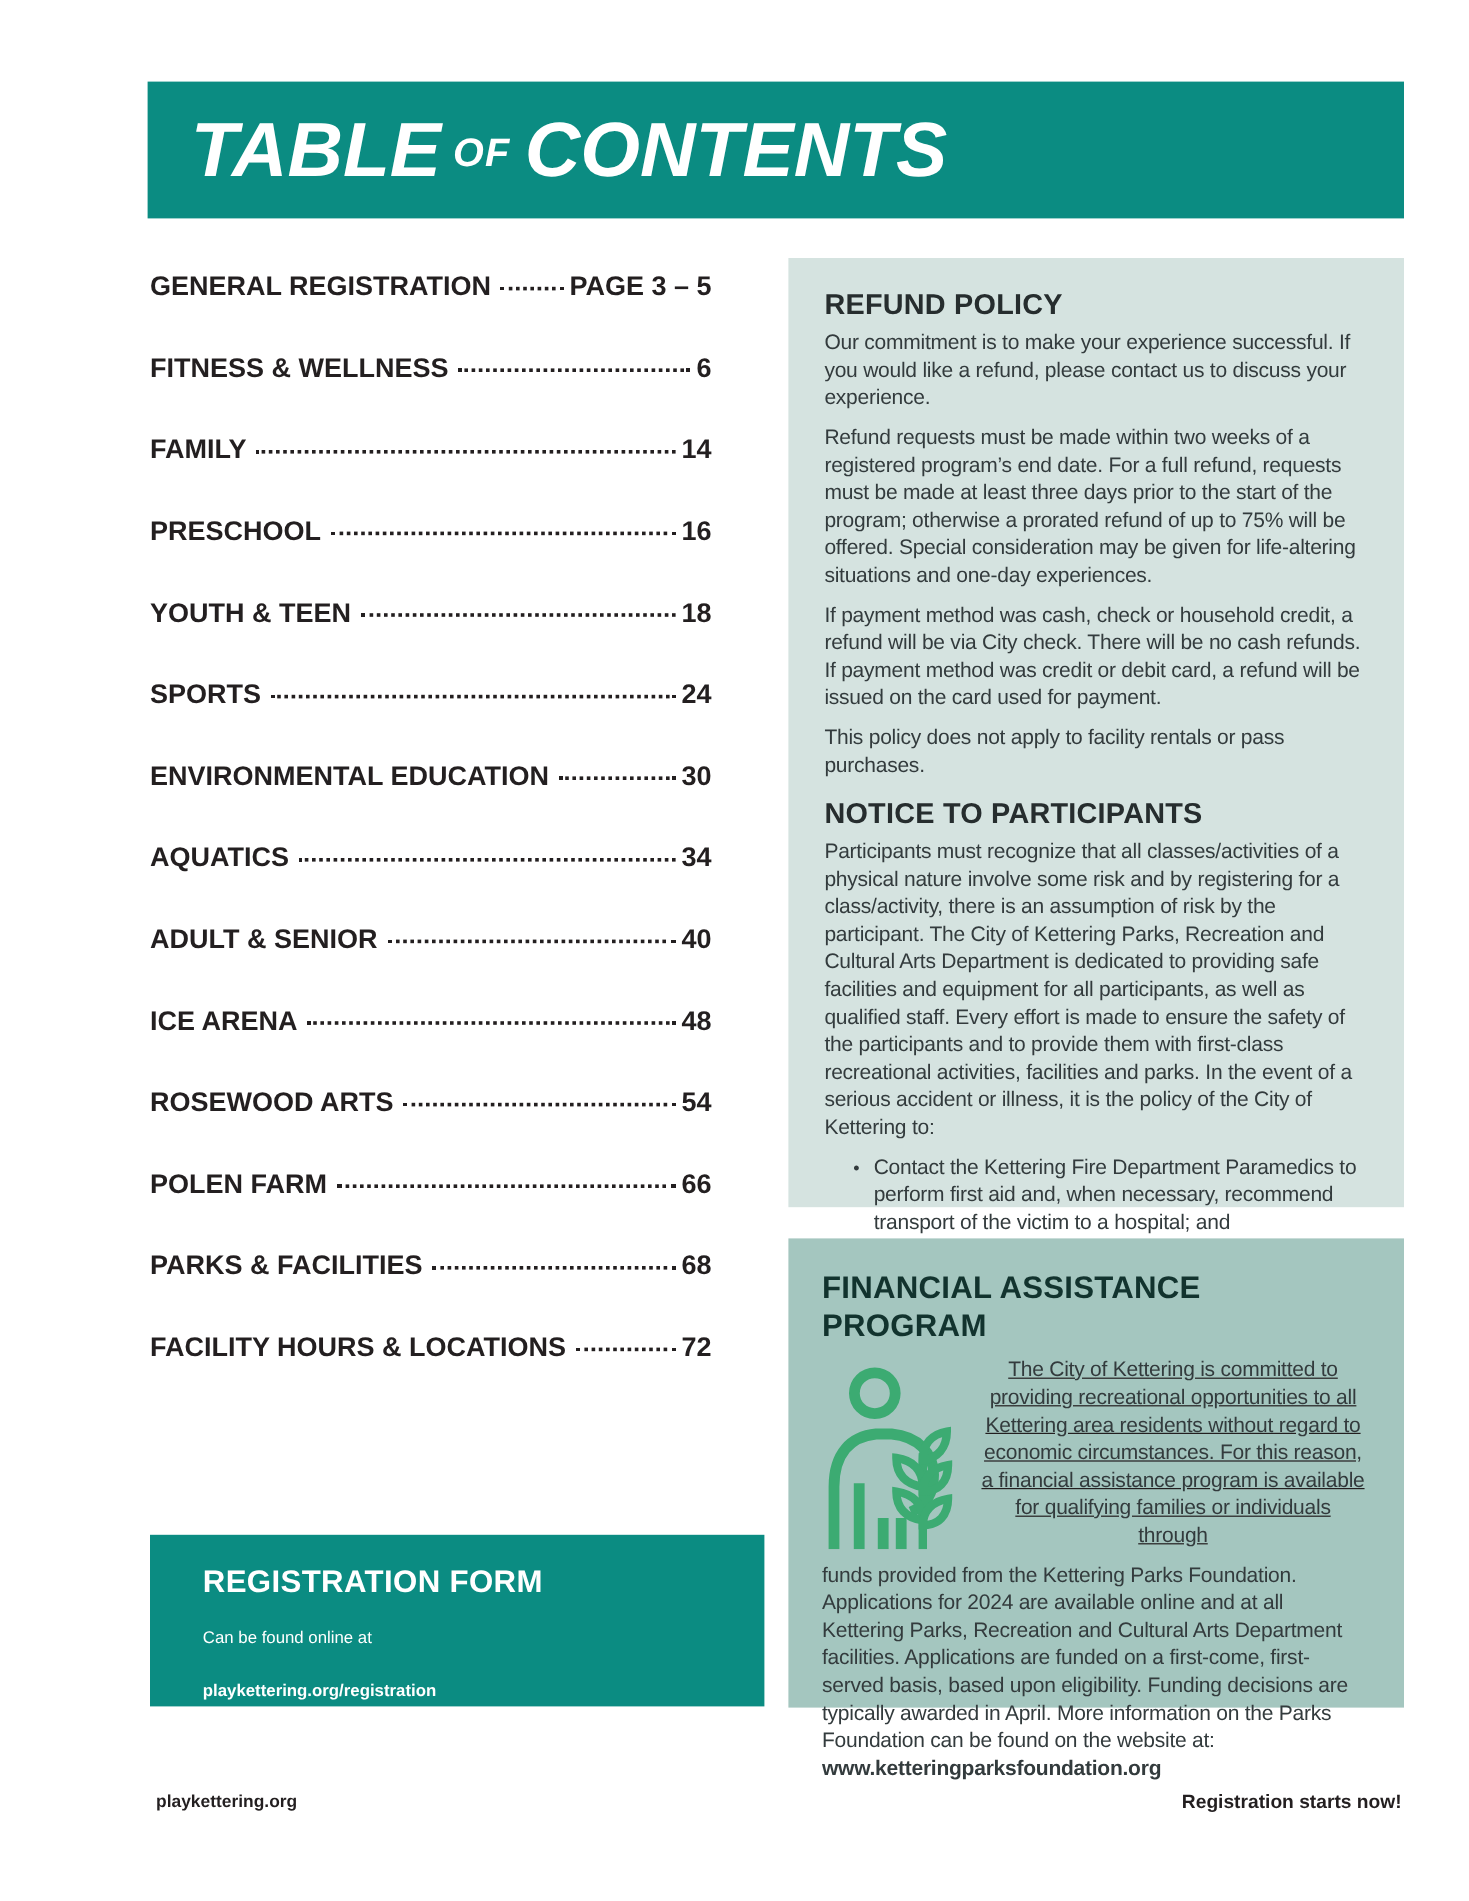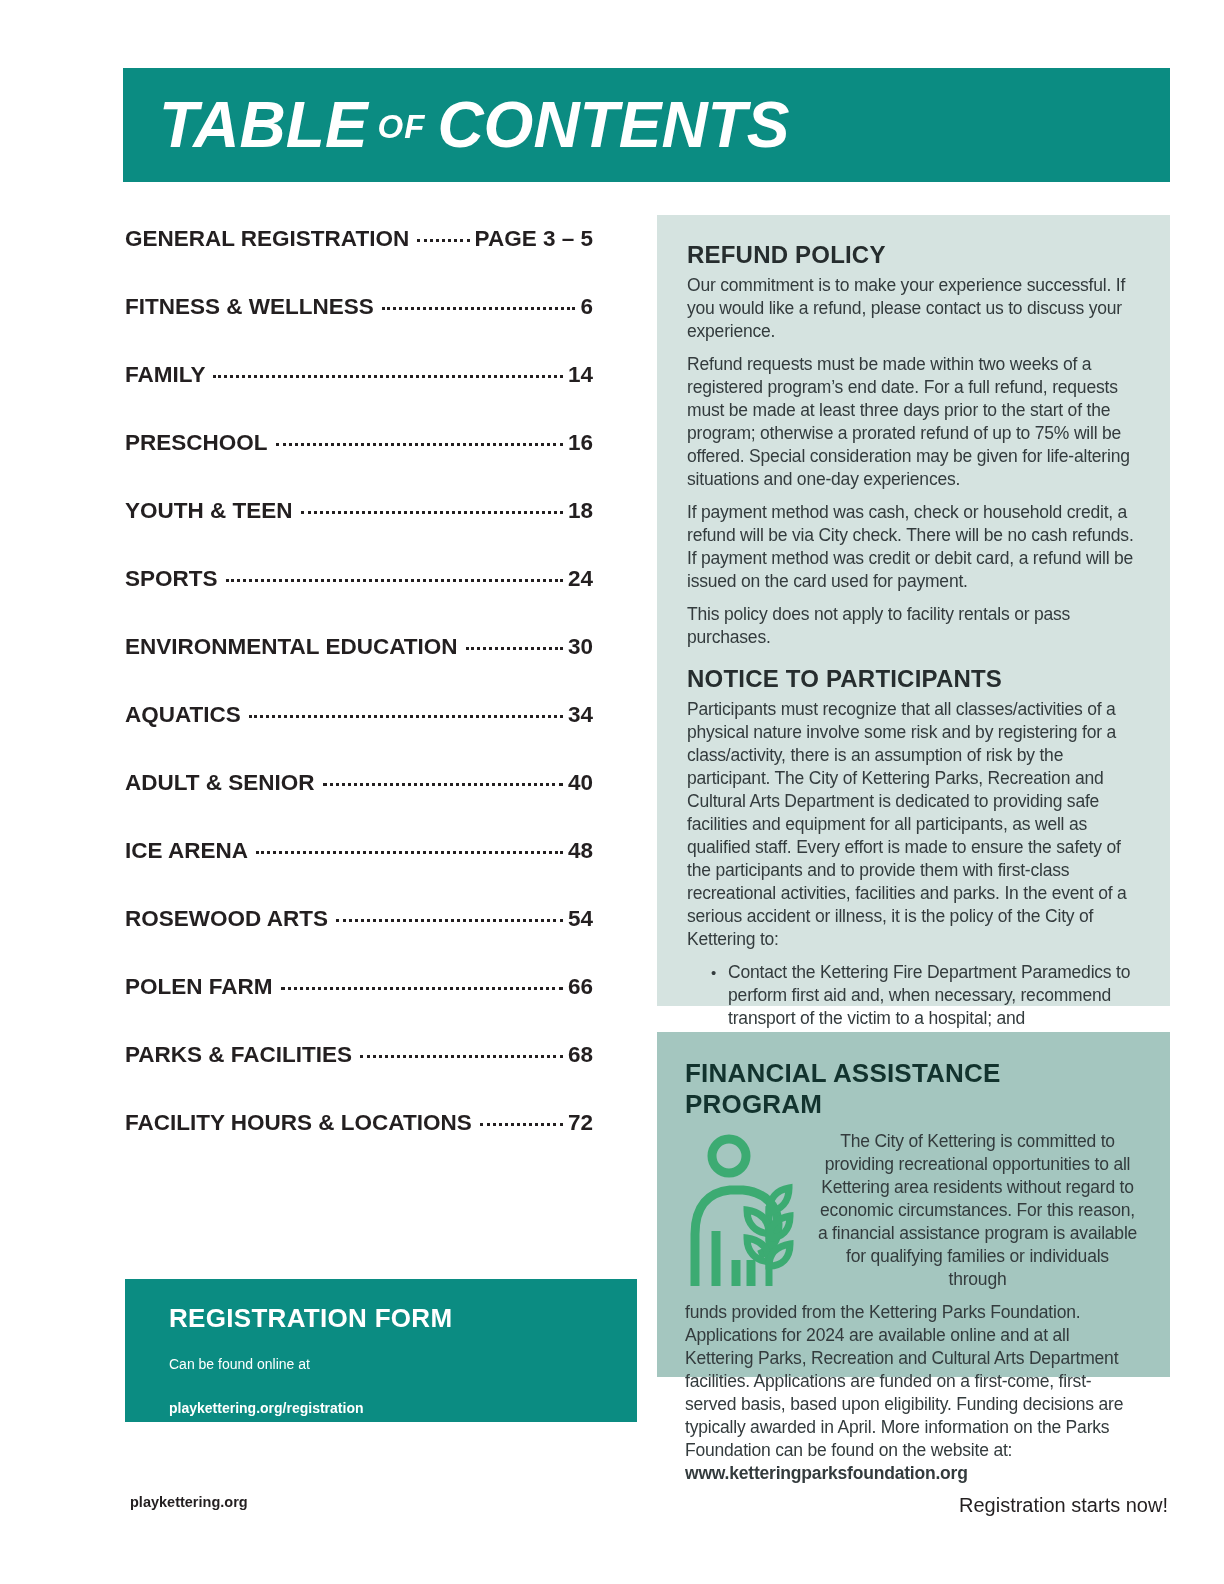--- a/index.html
+++ b/index.html
@@ -56,23 +56,23 @@
     letter-spacing:-0.2px;
   }
   .bullet{
     display:flex;margin:0 0 10px 0;padding-left:24px;
     font-size:17.5px;line-height:23px;color:var(--text-dark);letter-spacing:-0.2px;
   }
   .bullet .dot{flex:0 0 auto;margin-right:12px;}
   .bullet .dot::before{content:"\2022";font-size:15px;}
 
   
-  .panel-financial{top:1032px;height:345px;background:var(--panel-sage);padding:26px 28px 20px 28px;}
+  .panel-financial{top:1032px;height:391px;background:var(--panel-sage);padding:26px 28px 20px 28px;}
   .panel-financial h2{color:var(--heading-dark);font-size:26px;margin:0 0 10px 0;}
-  .fin-top{display:flex;align-items:flex-start;}
+  .fin-top{display:flex;align-items:center;text-decoration:underline;}
   .fin-icon{flex:0 0 132px;padding-top:4px;}
   .fin-intro{
     flex:1;text-align:center;font-size:17.5px;line-height:23px;
     color:var(--text-dark);letter-spacing:-0.2px;margin:0;
   }
   .fin-body{
     margin:2px 0 0 0;font-size:17.5px;line-height:23px;color:var(--text-dark);
     letter-spacing:-0.2px;
   }
   .fin-body b{letter-spacing:-0.2px;}
@@ -81,21 +81,21 @@
   .registration-box{
     position:absolute;left:125px;top:1279px;width:512px;height:143px;
     background:var(--teal);color:#fff;padding:24px 28px;
   }
   .reg-heading{margin:0 0 12px 16px;font-size:26px;font-weight:bold;letter-spacing:0.3px;}
   .reg-line{margin:16px;font-size:14px;line-height:28px;}
   .reg-line.bold{font-weight:bold;}
 
   
   .footer-left{position:absolute;left:130px;top:1494px;font-size:14.5px;font-weight:bold;color:var(--ink);}
-  .footer-right{position:absolute;right:56px;top:1494px;font-size:20px;font-weight:normal;color:var(--ink);}
+  .footer-right{position:absolute;right:56px;top:1494px;font-size:16px;font-weight:bold;color:var(--ink);}
 </style>
 </head>
 <body>
 
 <div class="page">
 
   <div class="header-bar">
     <div class="title"><span>TABLE</span><span class="of">OF</span><span>CONTENTS</span></div>
   </div>
 

